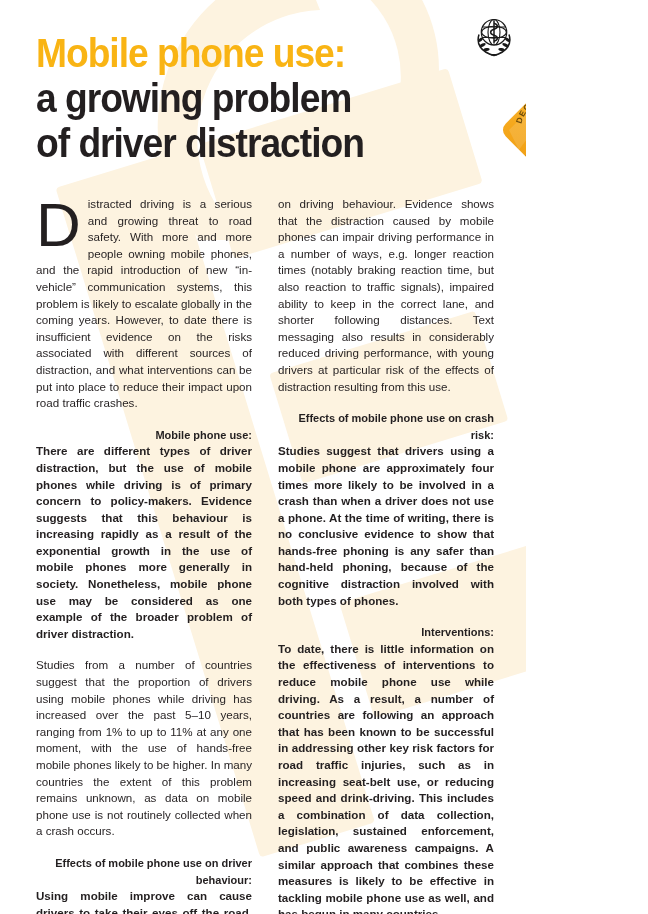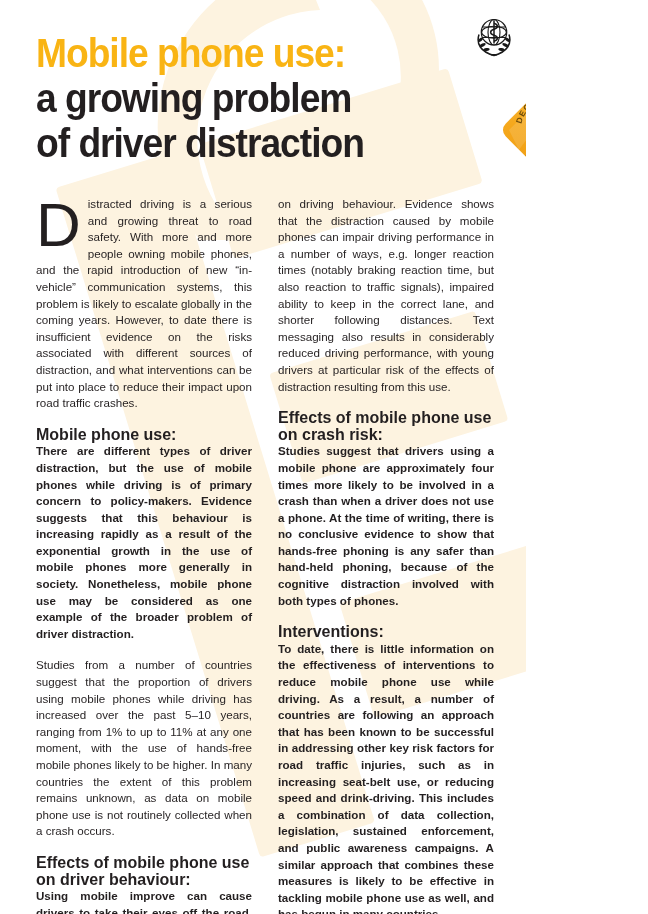--- a/index.html
+++ b/index.html
@@ -104,26 +104,26 @@
     color: #231f20;
     text-align: justify;
     text-justify: inter-word;
     margin: 0 0 15px 0;
     hyphens: none;
   }
   .col .para:last-child { margin-bottom: 0; }
 
   .heading {
     font-family: "Liberation Sans", sans-serif;
-    font-size: 16px;
+    font-size: 11px;
     line-height: 16.6px;
     font-weight: bold;
     color: #231f20;
     margin: 0;
-    text-align: left;
+    text-align: right;
   }
   .heading.italic { font-style: italic; }
 
   .sec { margin-bottom: 15px; }
   .sec .heading + .para { margin-top: 0; font-weight: bold; }
 
   
   .dropcap-para { position: relative; }
   .dropcap-para::first-letter {
     float: left;

